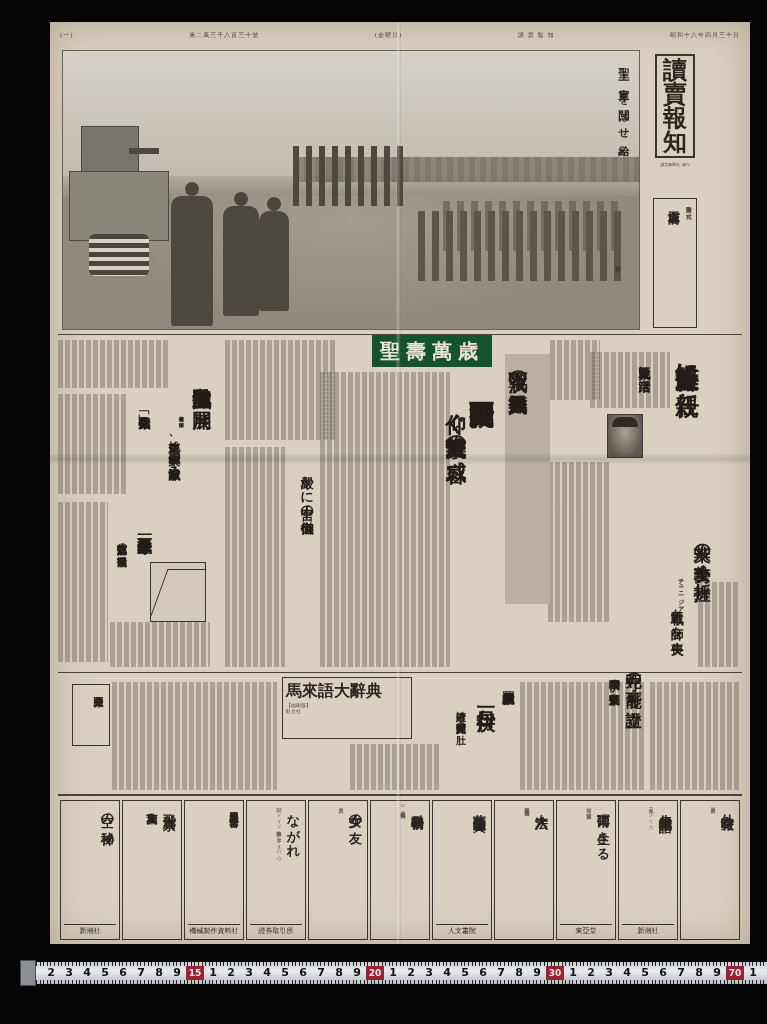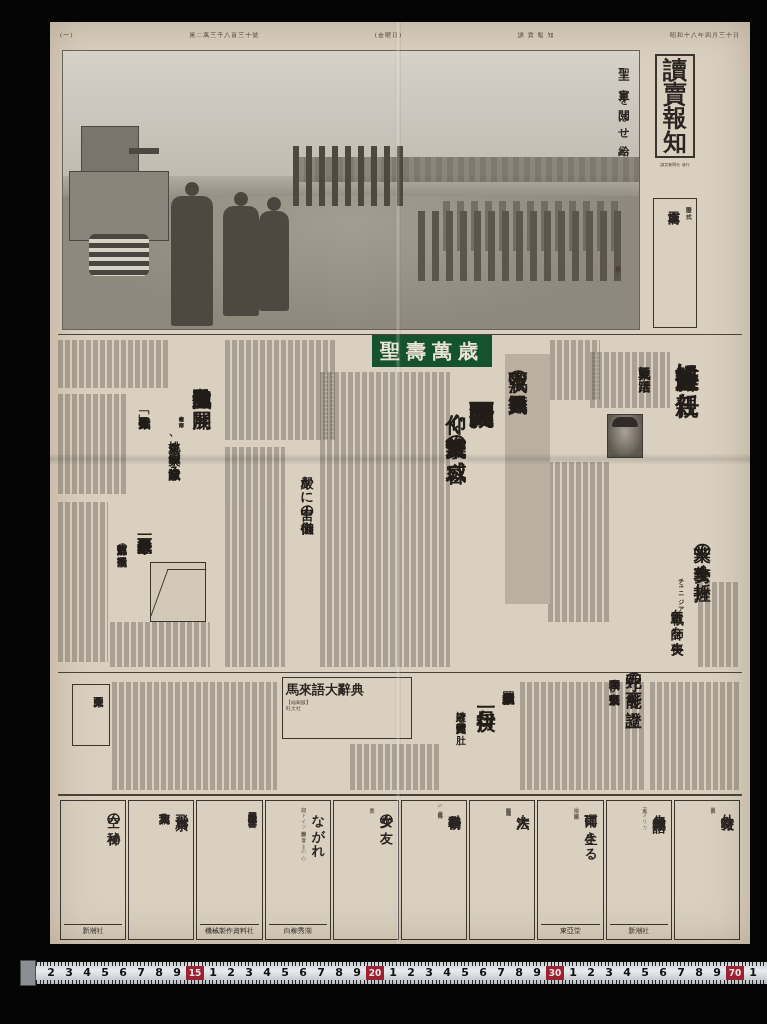--- a/index.html
+++ b/index.html
@@ -79,21 +79,21 @@
     background: radial-gradient(ellipse at 50% 40%, #aaa396, #5e584f 75%); border: 1px solid #3f3a33; }
   .portrait::before { content: ""; position: absolute; left: 4px; top: 2px; width: 26px; height: 10px;
     background: #2f2b26; border-radius: 10px 10px 2px 2px; }
 
   .map { position: absolute; left: 100px; top: 540px; width: 56px; height: 60px; border: 1px solid #3b352e;
     background: #d2c9b8; }
   .map::before { content: ""; position: absolute; left: 8px; top: 6px; width: 38px; height: 46px;
     border-left: 1.5px solid #3b352e; border-top: 1.5px solid #3b352e; transform: skewX(-20deg); }
 
   .dict-ad { position: absolute; left: 232px; top: 655px; width: 130px; height: 62px; border: 1px solid #3b352e; padding: 3px; }
-  .dict-ad .t { font-size: 13px; font-weight: bold; }
+  .dict-ad .t { font-size: 16px; font-weight: bold; }
   .dict-ad .s { font-size: 5px; color: #4a4238; }
 
   .daitoa-ad { position: absolute; left: 22px; top: 662px; width: 38px; height: 62px; border: 1px solid #3b352e; }
   .daitoa-ad .t { position: absolute; right: 4px; top: 4px; font-size: 10px; font-weight: bold; }
 
   
   .ads { position: absolute; left: 10px; top: 778px; width: 680px; height: 140px; display: flex; flex-direction: row; gap: 2px; }
   .ad { flex: 1; border: 1px solid #3b352e; position: relative; overflow: hidden; padding: 3px;
     display: flex; flex-direction: row-reverse; gap: 2px; }
   .ad .main { font-size: 13px; font-weight: bold; writing-mode: vertical-rl; text-orientation: upright; letter-spacing: 1px; }
@@ -230,31 +230,35 @@
     <div class="ad">
         <div class="main">彈雨に生きる</div>
         <div class="sub">南洋の猛獸王國</div>
         <div class="pub">東亞堂</div>
       </div>
     <div class="ad">
         <div class="main">大六法</div>
         <div class="sub">昭和十八年版 大六法追錄第二卷</div>
       </div>
     <div class="ad">
+        <div class="main">萬葉名歌鑑賞</div>
+        <div class="pub">人文書院</div>
+      </div>
+    <div class="ad">
         <div class="main">科學朝日</div>
         <div class="sub">5月號 海軍電氣兵器・特輯</div>
       </div>
     <div class="ad">
         <div class="main">少女の友</div>
         <div class="sub">五月號</div>
       </div>
     <div class="ad">
         <div class="main">ながれ</div>
         <div class="sub">闘ふドイツ宣傳中隊 お母さまの心</div>
-        <div class="pub">白柳秀湖</div>
+        <div class="pub">證券取引所</div>
       </div>
     <div class="ad">
         <div class="main" style="font-size:9px;">圖解機械工作法全書</div>
         <div class="pub">機械製作資料社</div>
       </div>
     <div class="ad">
         <div class="main">飛鳥古京</div>
         <div class="sub" style="font-size:11px;font-weight:bold;color:#2a2520;opacity:1;">萬葉大和</div>
       </div>
     <div class="ad">

